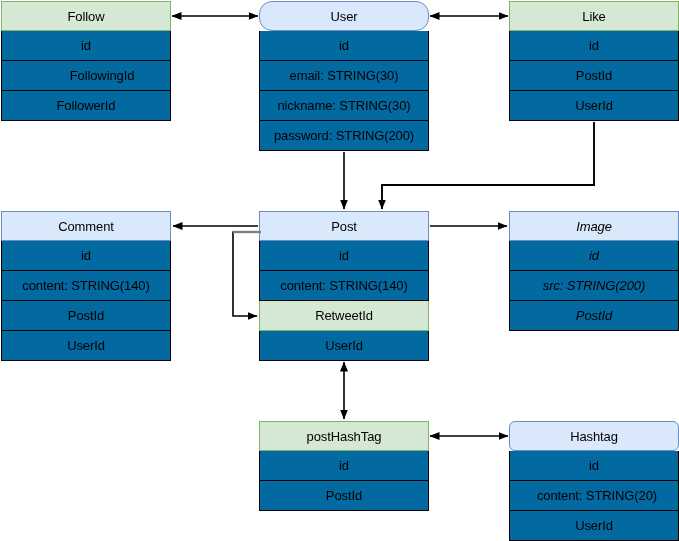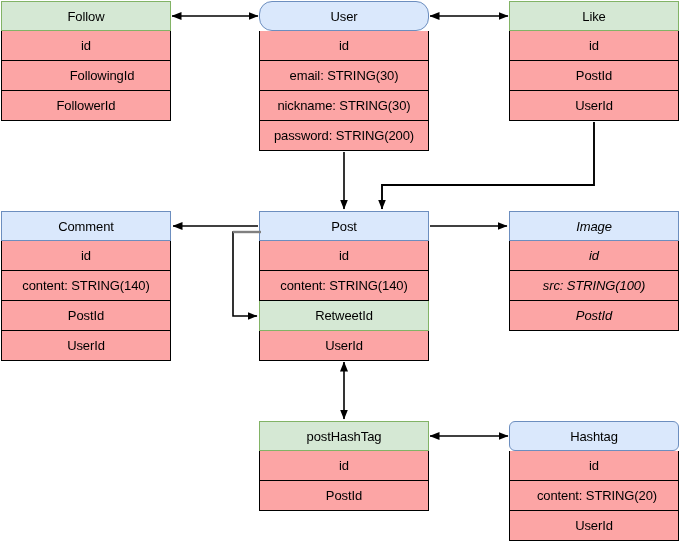--- a/index.html
+++ b/index.html
@@ -46,21 +46,21 @@
   }
   .row.header.blue {
     background: #dae8fc;
     border-color: #6c8ebf;
   }
   .row.header.green {
     background: #d5e8d4;
     border-color: #82b366;
   }
   .row.field {
-    background: #fca5a5;
+    background: #0369a1;
     border: 1px solid #000000;
     border-top: none;
   }
   .row.field.green {
     background: #d5e8d4;
     border-color: #82b366;
   }
   .row.field.green + .row.field {
     border-top: none;
   }
@@ -99,21 +99,21 @@
     <div class="entity" style="left: 259px; top: 211px; width: 170px;">
       <div class="row header blue" style="height: 30px;">Post</div>
       <div class="row field" style="height: 30px;">id</div>
       <div class="row field" style="height: 30px;">content: STRING(140)</div>
       <div class="row field green" style="height: 30px;">RetweetId</div>
       <div class="row field" style="height: 30px;">UserId</div>
     </div>
     <div class="entity" style="left: 509px; top: 211px; width: 170px; font-style: italic;">
       <div class="row header blue" style="height: 30px;">Image</div>
       <div class="row field" style="height: 30px;">id</div>
-      <div class="row field" style="height: 30px;">src: STRING(100)</div>
+      <div class="row field" style="height: 30px;">src: STRING(200)</div>
       <div class="row field" style="height: 30px;">PostId</div>
     </div>
     <div class="entity" style="left: 259px; top: 421px; width: 170px;">
       <div class="row header green" style="height: 30px;">postHashTag</div>
       <div class="row field" style="height: 30px;">id</div>
       <div class="row field" style="height: 30px;">PostId</div>
     </div>
     <div class="entity" style="left: 509px; top: 421px; width: 170px;">
       <div class="row header blue" style="height: 30px; border-radius: 6px;">Hashtag</div>
       <div class="row field" style="height: 30px;">id</div>

